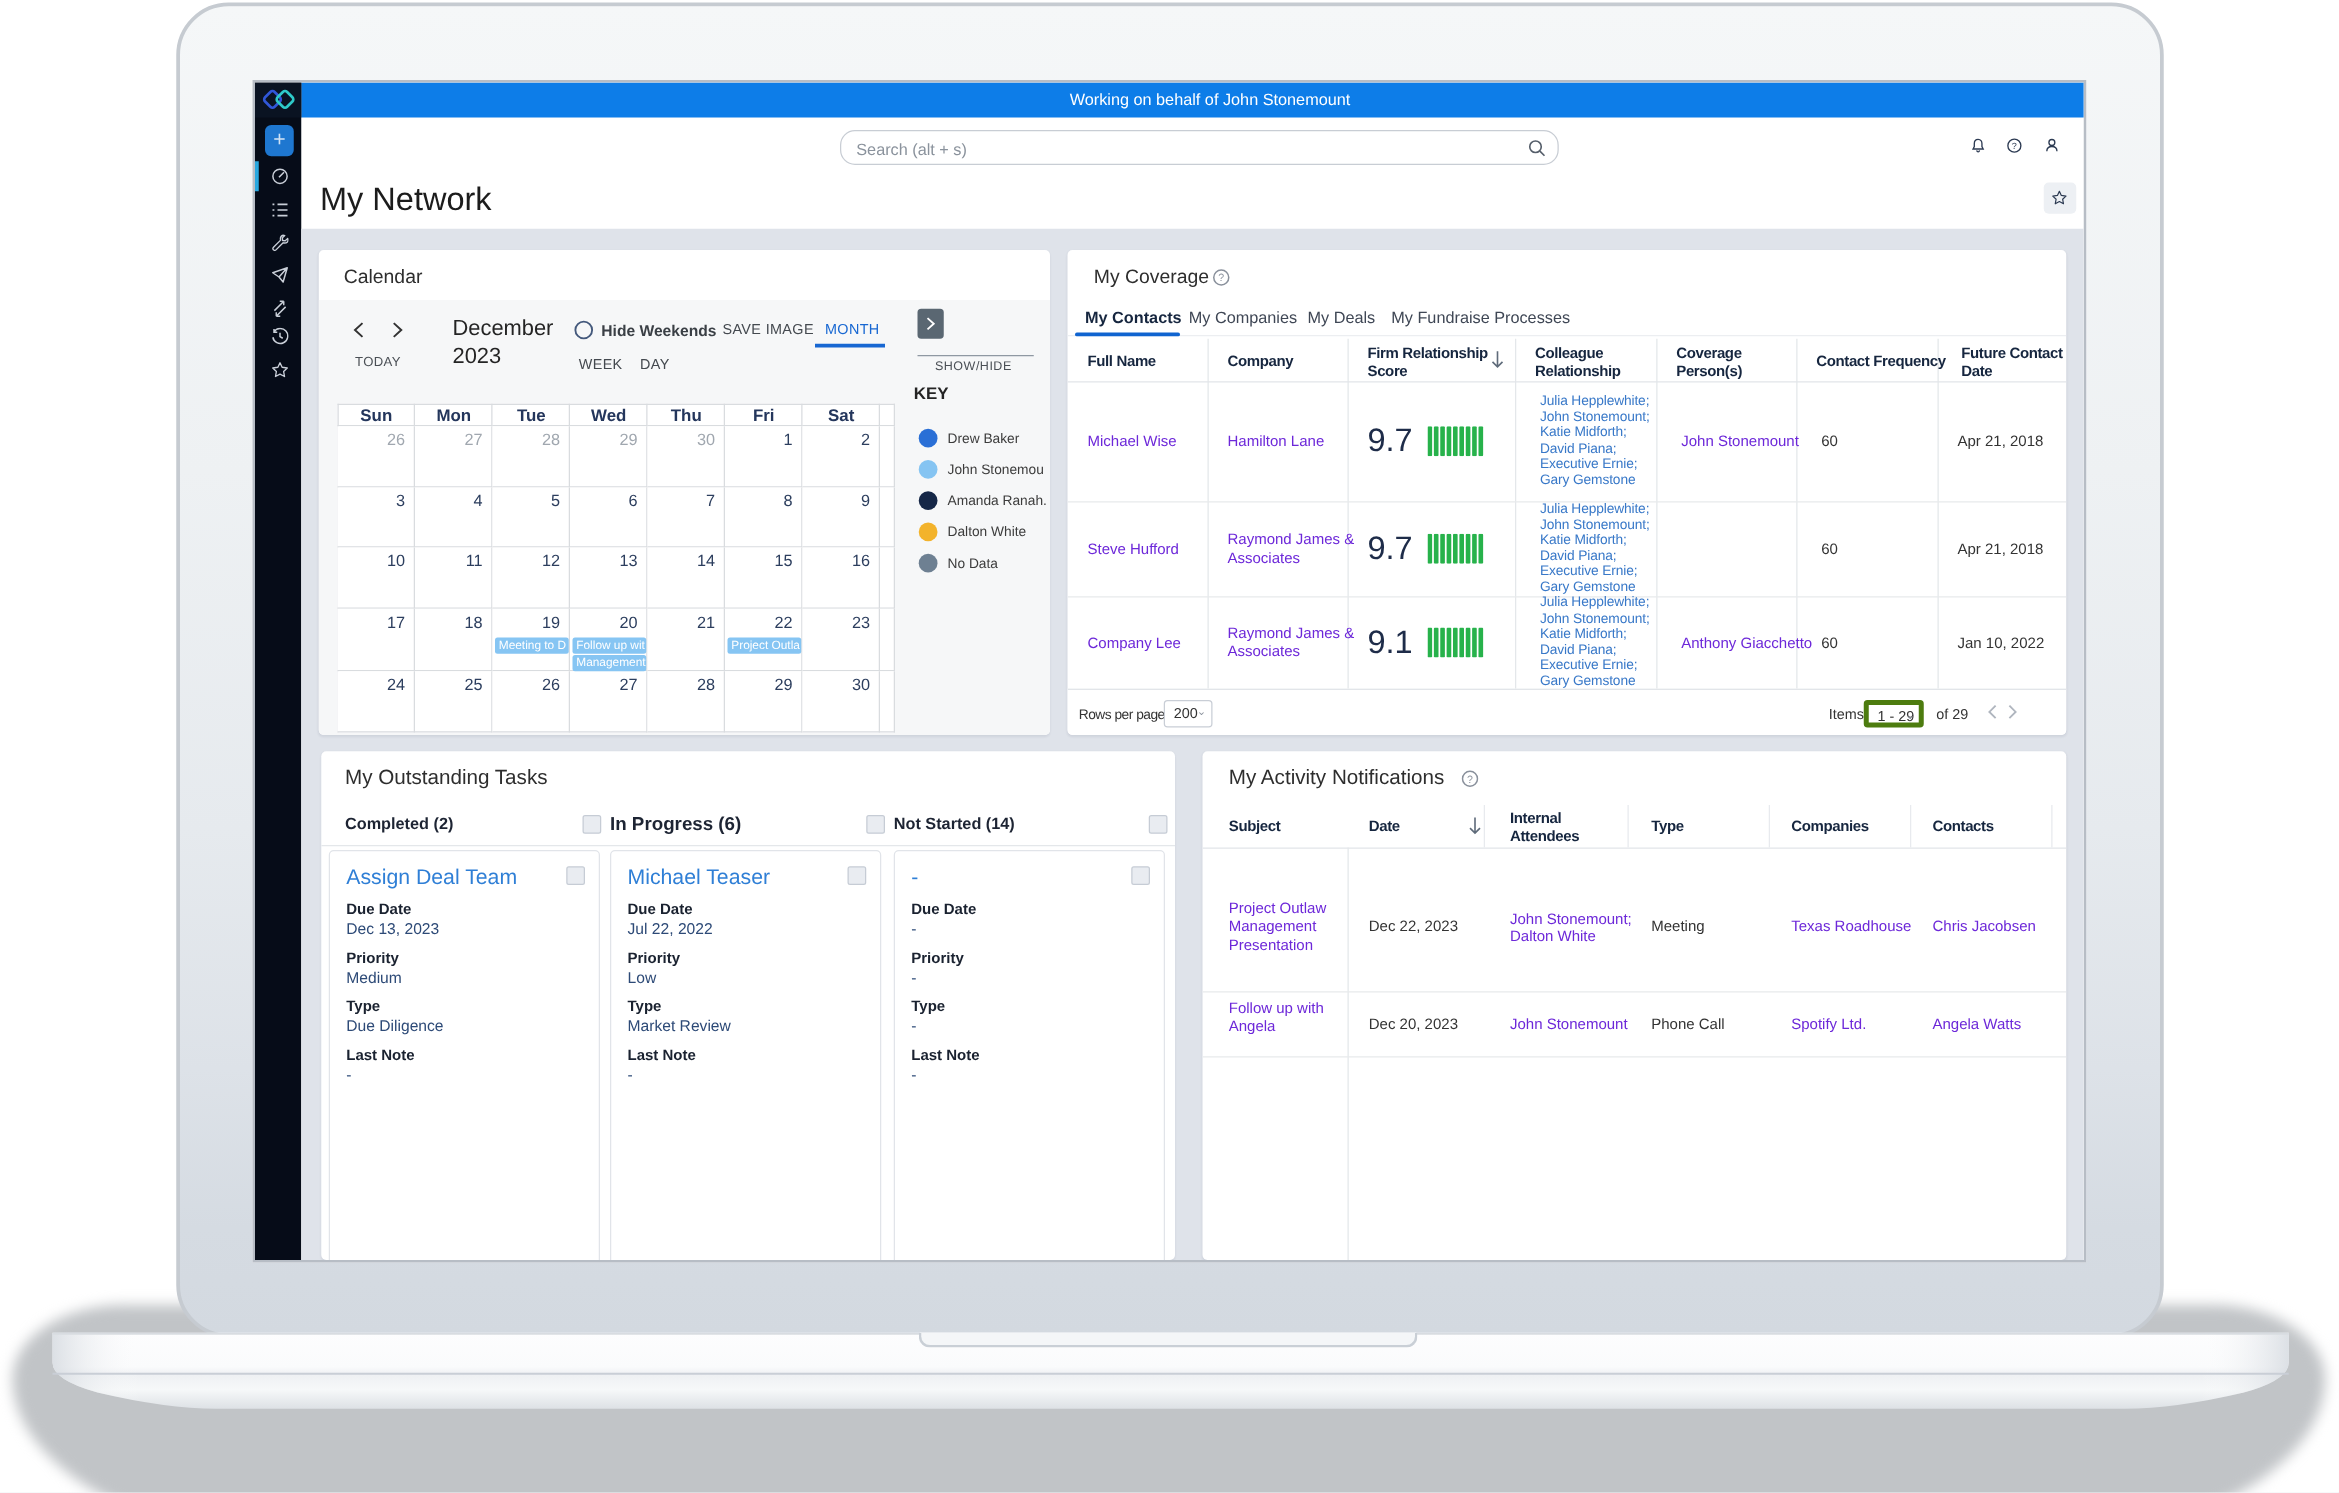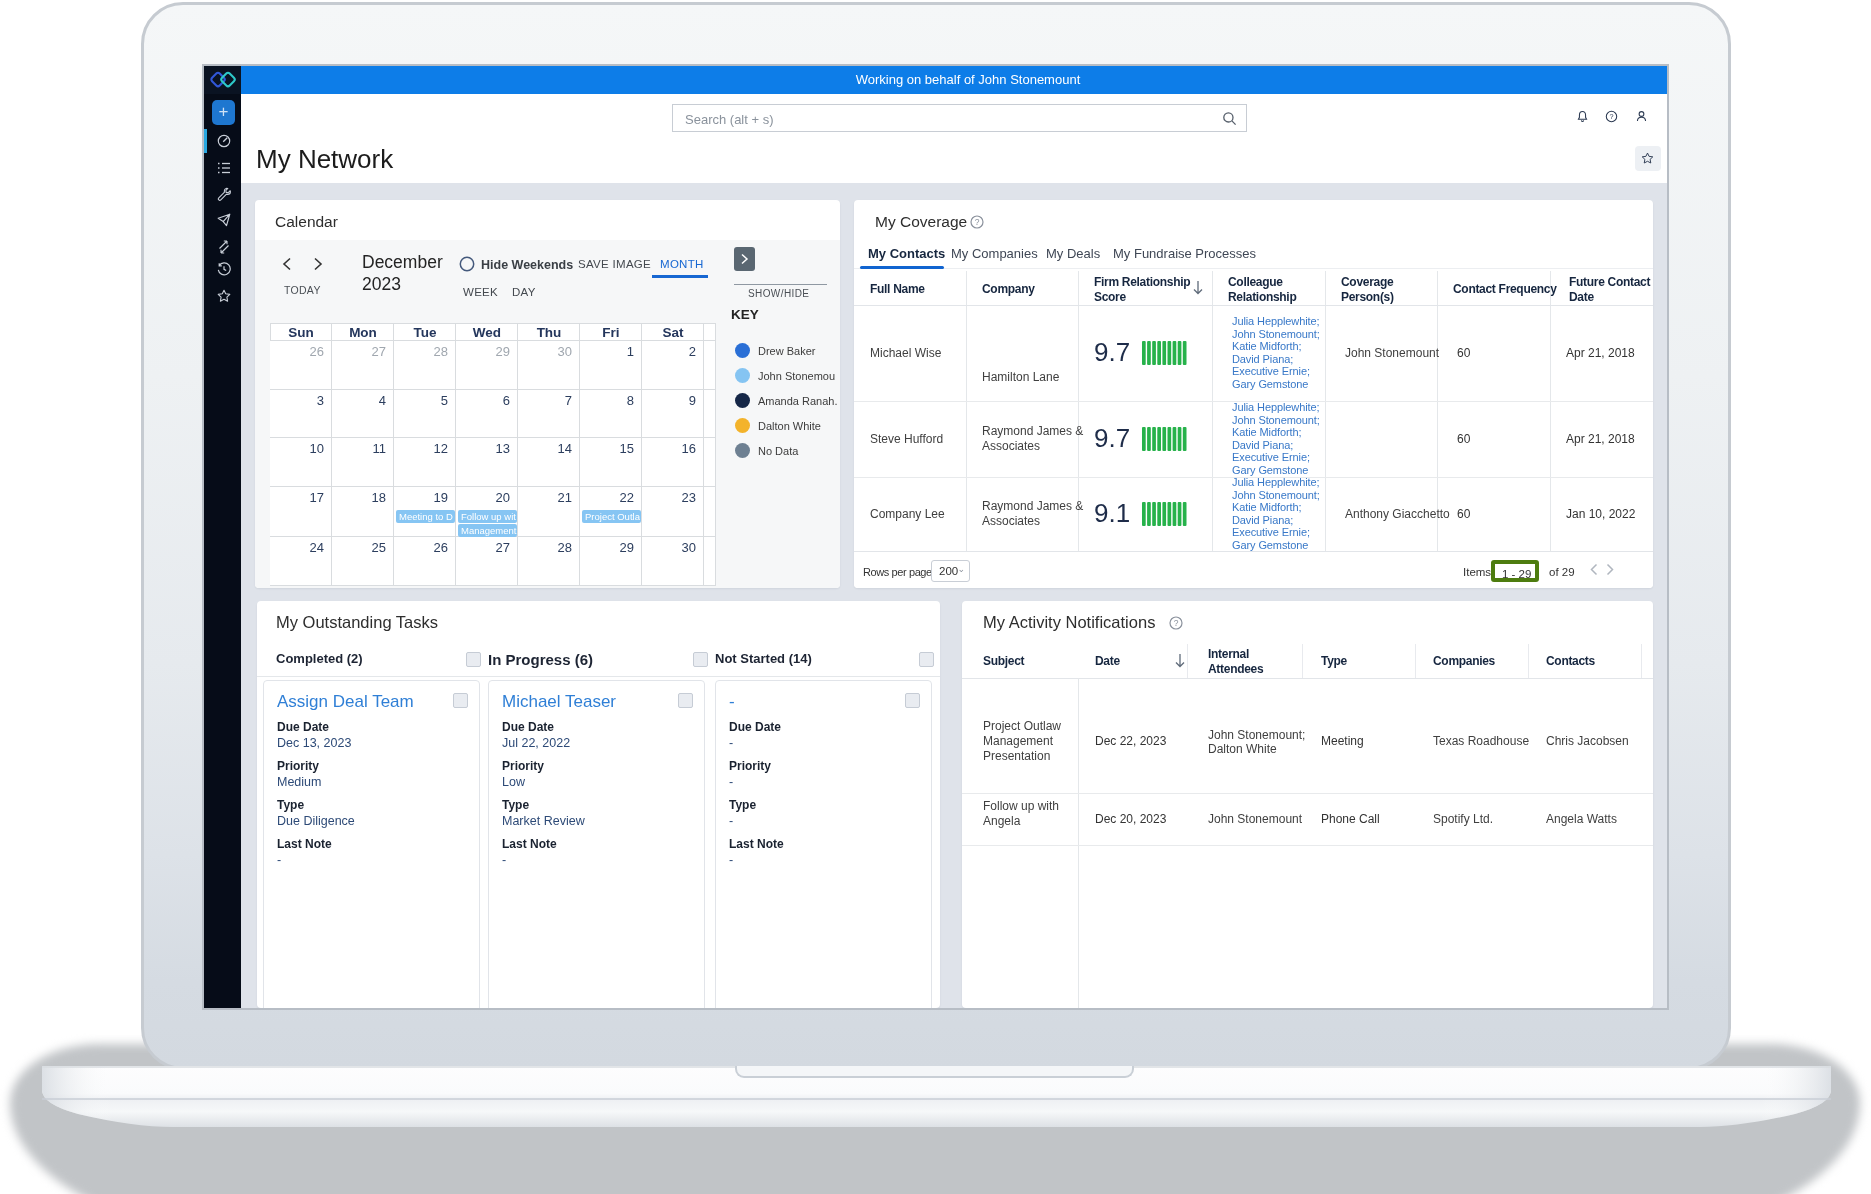--- a/index.html
+++ b/index.html
@@ -1,19 +1,19 @@
 <!DOCTYPE html>
 <html><head>
 <meta charset="utf-8">
 <style>
 *{margin:0;padding:0;box-sizing:border-box;}
 html,body{width:1871px;height:1194px;background:#fff;overflow:hidden;}
 body{font-family:"Liberation Sans",sans-serif;position:relative;}
 .abs{position:absolute;}
-.lk{color:#404040;}
+.lk{color:#6d28d9;}
 
 #shadow{left:10px;top:1044px;width:1850px;height:202px;border-radius:90px 90px 300px 300px / 60px 60px 145px 145px;background:#c1c4c7;filter:blur(5px);}
 #lid{left:141px;top:2px;width:1590px;height:1068px;border-radius:42px;background:linear-gradient(180deg,#f5f7f8 0%,#eef1f3 35%,#e6eaee 62%,#dde2e8 80%,#d5dbe2 92%,#d3d9e0 100%);border:3px solid #c6cbd1;}
 #base{left:40px;top:1066px;width:1793px;height:62px;}
 #notch{left:735px;top:1066px;width:399px;height:12px;background:#f4f6f8;border:2px solid #c9cfd6;border-top:none;border-radius:0 0 9px 9px;}
 #screen{left:202px;top:64px;width:1467px;height:946px;border:2px solid #b7bdc5;background:#fff;overflow:hidden;}
 
 #topbar{left:37px;top:0;width:1426px;height:28px;background:#0d7de8;color:#fff;font-size:13px;text-align:center;line-height:28px;text-indent:28px;}
 #sidebar{left:0;top:0;width:37px;height:942px;background:#060c18;}
 #maincontent{left:37px;top:117px;width:1426px;height:825px;background:#dfe3ea;}
@@ -60,21 +60,21 @@
 <line x1="2" y1="1" x2="1791" y2="1" stroke="#d8dce1" stroke-width="1.5"></line>
 <line x1="2" y1="33" x2="1791" y2="33" stroke="#c9ced6" stroke-width="1.5"></line>
 </svg>
 <div class="abs" id="notch"></div>
 <div class="abs" id="screen">
 <div class="abs" id="inner" style="left:0;top:0;width:1743px;height:942px;">
   <div class="abs" id="topbar">Working on behalf of John Stonemount</div>
   <div class="abs" id="sidebar"></div>
   <div class="abs" id="maincontent"></div>
   
-  <div class="abs" id="searchbox" style="left:468px;top:38px;width:575px;height:28px;border:1px solid #c8cdd4;border-radius:0;background:#fff;">
+  <div class="abs" id="searchbox" style="left:468px;top:38px;width:575px;height:28px;border:1px solid #c8cdd4;border-radius:12px;background:#fff;">
     <span style="position:absolute;left:12px;top:7px;font-size:13px;color:#8a929c;">Search (alt + s)</span>
     <svg style="position:absolute;right:9px;top:6px;" width="15" height="15" viewBox="0 0 15 15">
           <circle cx="6.4" cy="6.4" r="4.6" fill="none" stroke="#555e6a" stroke-width="1.3"></circle>
           <line x1="9.9" y1="9.9" x2="13.6" y2="13.6" stroke="#555e6a" stroke-width="1.3"></line>
         </svg>
   </div>
   <div class="abs" style="left:52px;top:78px;font-size:26px;color:#1c1c1c;">My Network</div>
   <svg class="abs icnbtn" style="left:1372px;top:44px;" width="13" height="13" viewBox="0 0 17 17">
         <path d="M8.5,2 C5.8,2 4.5,4 4.5,6.5 L4.5,9.5 L3.2,12 L13.8,12 L12.5,9.5 L12.5,6.5 C12.5,4 11.2,2 8.5,2 Z M7,13.5 C7.2,14.4 7.8,15 8.5,15 C9.2,15 9.8,14.4 10,13.5"></path>
       </svg>
@@ -325,21 +325,21 @@
 <div class="abs th" style="left:240px;top:75px;line-height:14.5px;">Firm Relationship<br>Score</div>
 <svg class="abs" style="left:338px;top:80px;" width="12" height="16" viewBox="0 0 12 16">
           <path d="M6,1 L6,13 M2,9.5 L6,13.5 L10,9.5" fill="none" stroke="#5f6b7a" stroke-width="1.3"></path>
         </svg>
 <div class="abs th" style="left:374px;top:75px;line-height:14.5px;">Colleague<br>Relationship</div>
 <div class="abs th" style="left:487px;top:75px;line-height:14.5px;">Coverage<br>Person(s)</div>
 <div class="abs th" style="left:599px;top:82px;">Contact Frequency</div>
 <div class="abs th" style="left:715px;top:75px;line-height:14.5px;">Future Contact<br>Date</div>
 <div class="abs" style="left:0;top:105px;width:799px;height:1px;background:#e2e5e9;"></div>
 <div class="abs td lk" style="left:16px;top:146px;">Michael Wise</div>
-<div class="abs td lk" style="left:128px;top:146px;margin-top:24px;">Hamilton Lane</div>
+<div class="abs td lk" style="left:128px;top:146px;">Hamilton Lane</div>
 <div class="abs" style="left:240px;top:137px;font-size:26px;color:#1e2c49;">9.7</div>
 <svg class="abs" style="left:288px;top:141px;" width="46" height="24" viewBox="0 0 46 24">
           <rect x="0.0" y="0" width="3.7" height="24" rx="1" fill="#27b24b"></rect>
           <rect x="5.1" y="0" width="3.7" height="24" rx="1" fill="#27b24b"></rect>
           <rect x="10.2" y="0" width="3.7" height="24" rx="1" fill="#27b24b"></rect>
           <rect x="15.3" y="0" width="3.7" height="24" rx="1" fill="#27b24b"></rect>
           <rect x="20.4" y="0" width="3.7" height="24" rx="1" fill="#27b24b"></rect>
           <rect x="25.5" y="0" width="3.7" height="24" rx="1" fill="#27b24b"></rect>
           <rect x="30.6" y="0" width="3.7" height="24" rx="1" fill="#27b24b"></rect>
           <rect x="35.7" y="0" width="3.7" height="24" rx="1" fill="#27b24b"></rect>

